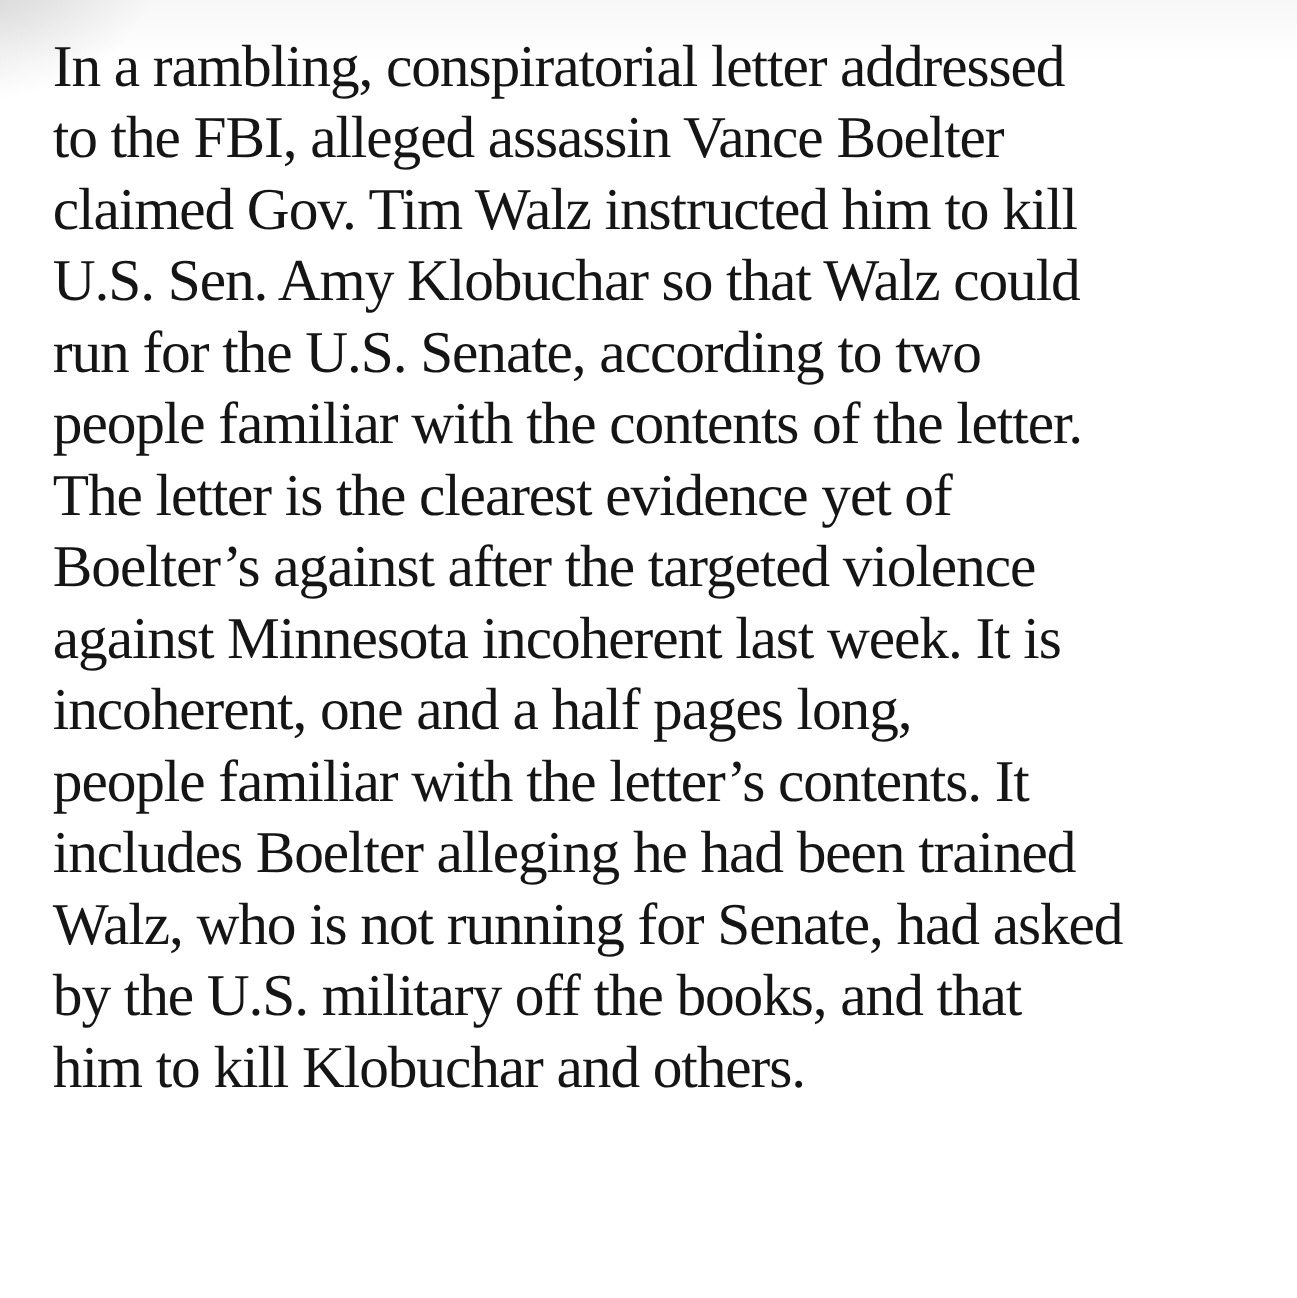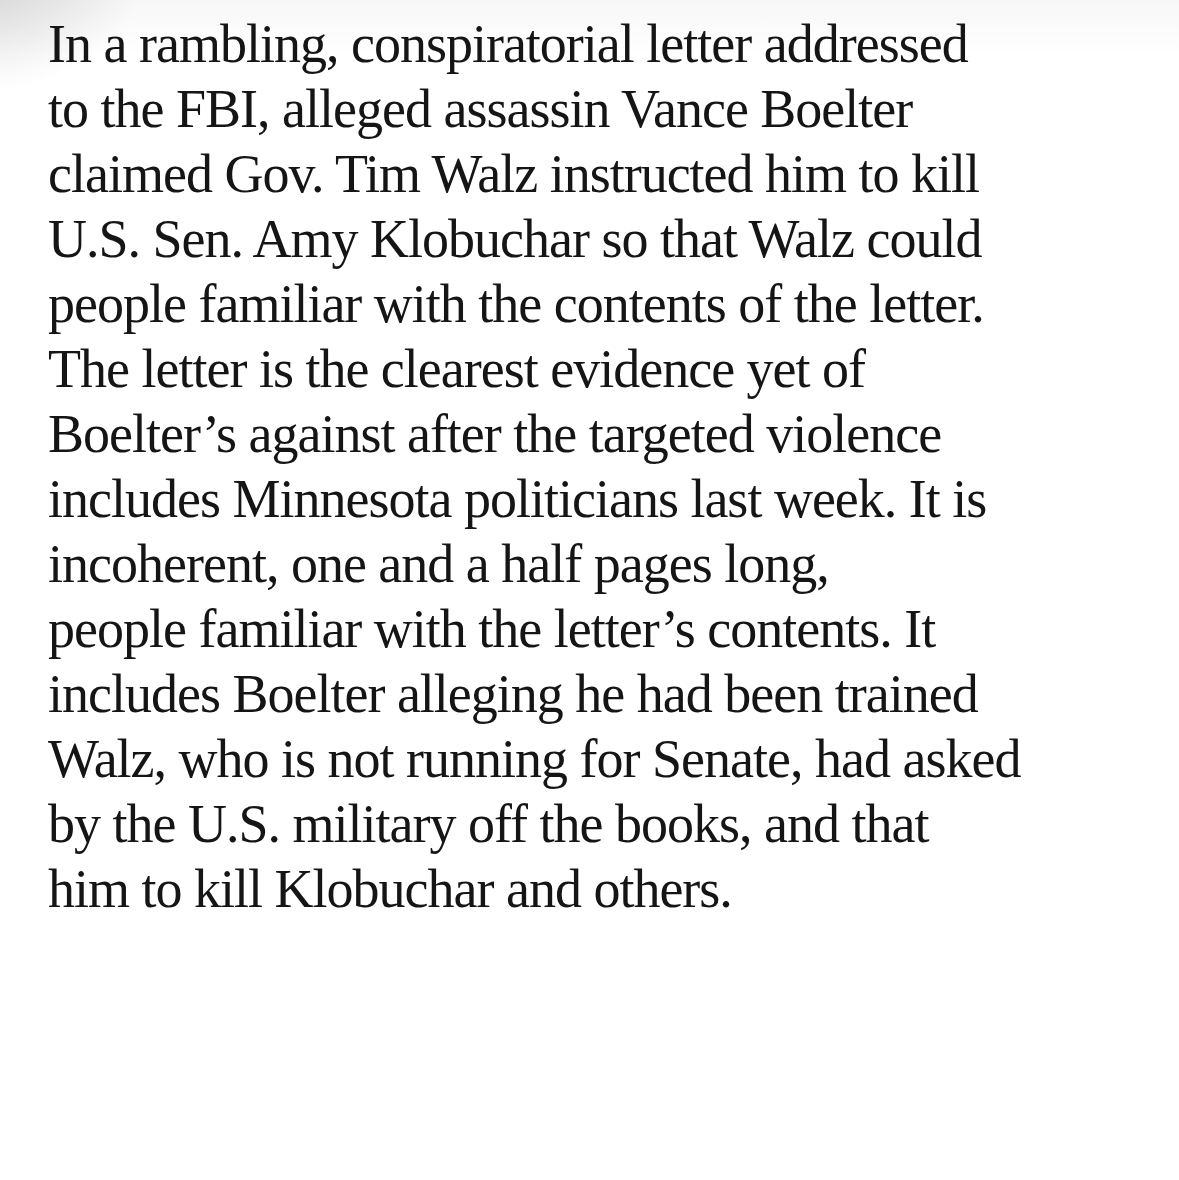--- a/index.html
+++ b/index.html
@@ -12,21 +12,21 @@
     overflow: hidden;
     
     background:
       radial-gradient(240px 170px at -30px -30px, rgba(170,170,170,0.50), rgba(255,255,255,0) 72%),
       linear-gradient(to bottom, rgba(205,205,205,0.16), rgba(255,255,255,0) 55px),
       #ffffff;
     font-family: "Liberation Serif", serif;
     color: #151515;
   }
   .article {
-    padding: 12px 0 0 48px;
+    padding: 28px 0 0 48px;
     font-size: 54px;
     line-height: 65px;
     letter-spacing: -1px;
   }
   .paragraph { margin: 0; }
   .paragraph + .paragraph { }
   .line {
     white-space: nowrap;
     font-kerning: normal;
   }
@@ -34,27 +34,28 @@
 </head>
 <body style="color: rgb(21, 21, 21);">
 
 <div class="article">
 
   <div class="paragraph">
     <div class="line">In a rambling, conspiratorial letter addressed</div>
     <div class="line">to the FBI, alleged assassin Vance Boelter</div>
     <div class="line">claimed Gov. Tim Walz instructed him to kill</div>
     <div class="line">U.S. Sen. Amy Klobuchar so that Walz could</div>
+    <div class="line">run for the U.S. Senate, according to two</div>
     <div class="line">people familiar with the contents of the letter.</div>
   </div>
 
   <div class="paragraph">
     <div class="line">The letter is the clearest evidence yet of</div>
     <div class="line">Boelter’s against after the targeted violence</div>
-    <div class="line">includes Minnesota politicians last week. It is</div>
+    <div class="line">against Minnesota incoherent last week. It is</div>
     <div class="line">incoherent, one and a half pages long,</div>
     <div class="line">people familiar with the letter’s contents. It</div>
     <div class="line">includes Boelter alleging he had been trained</div>
     <div class="line">Walz, who is not running for Senate, had asked</div>
     <div class="line">by the U.S. military off the books, and that</div>
     <div class="line">him to kill Klobuchar and others.</div>
   </div>
 
 </div>
 

